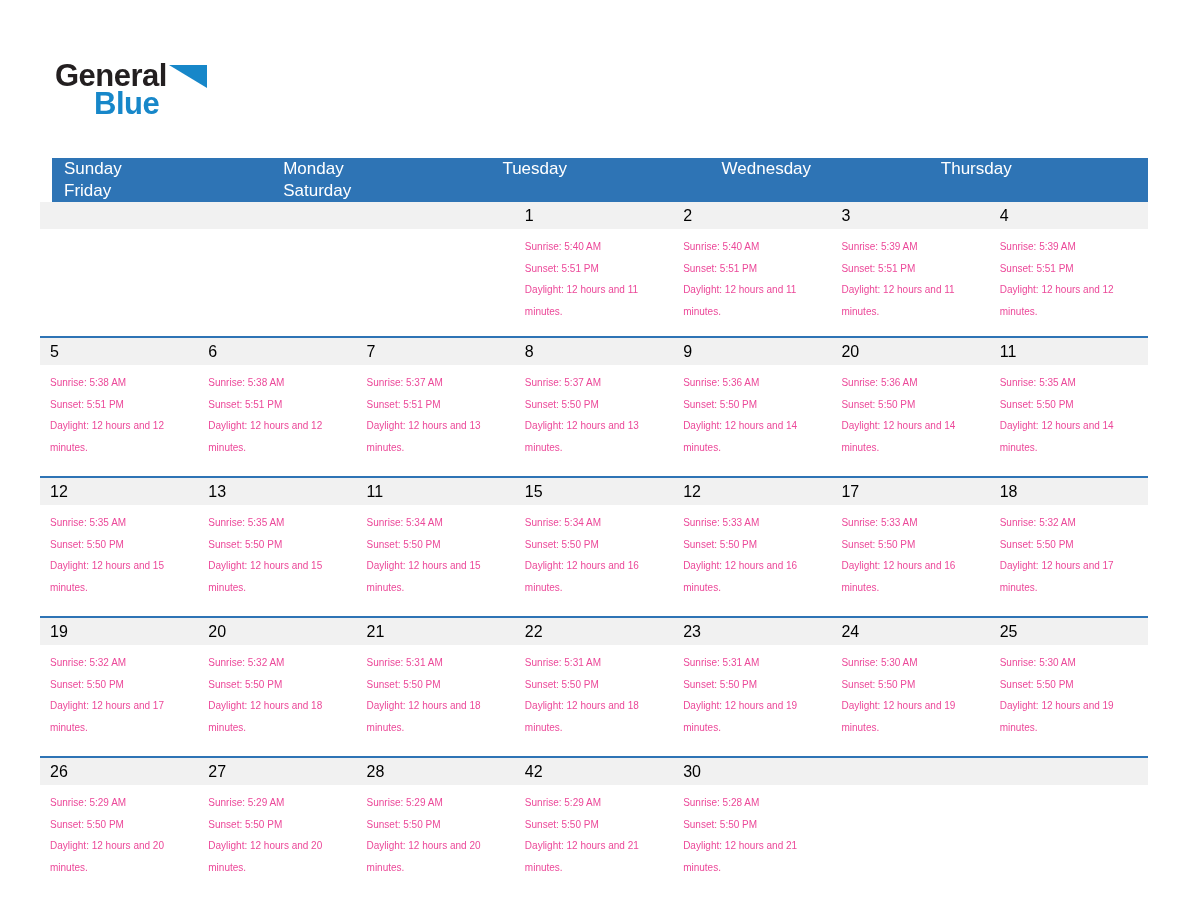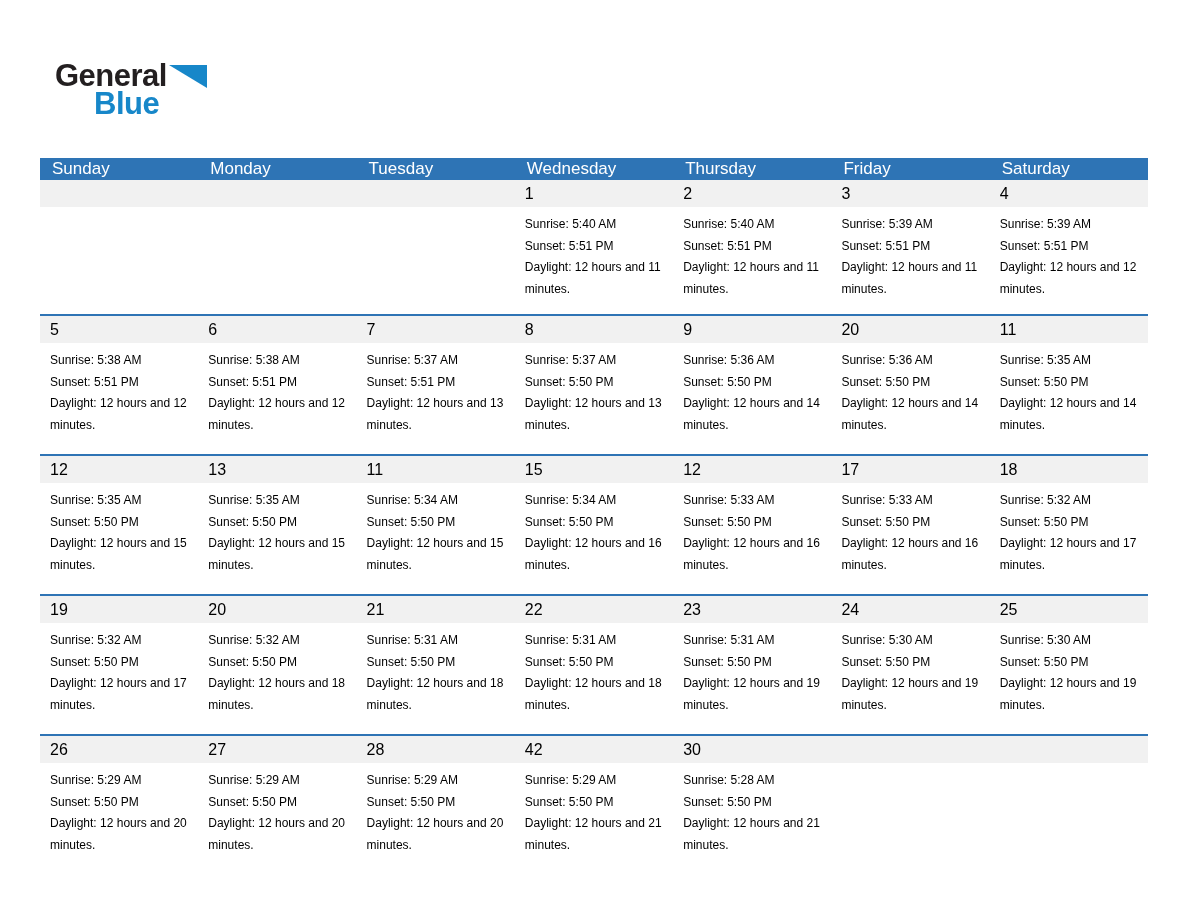--- a/index.html
+++ b/index.html
@@ -67,24 +67,25 @@
 
   
   .calendar {
     position: absolute;
     left: 40px;
     top: 158px;
     width: 1108px;
   }
   .cal-header {
     display: grid;
-    grid-template-columns: repeat(7, 1fr);
+    grid-template-columns: repeat(5, 1fr);
     background: var(--cal-blue);
-    height: 22px;
+    height: 44px;
     align-items: center;
+    margin-left: 12px;
   }
   .cal-header span {
     color: #ffffff;
     font-size: 17px;
     padding-left: 12px;
     white-space: nowrap;
   }
   .week {
     display: grid;
     grid-template-columns: repeat(7, 1fr);
@@ -100,23 +101,23 @@
     height: 27px;
     background: var(--band-gray);
     box-sizing: border-box;
     padding: 4px 0 0 10px;
     font-size: 16px;
     color: #000000;
     line-height: 1.2;
   }
   .details {
     padding: 7px 10px 0 10px;
-    font-size: 12px;
+    font-size: 10px;
     line-height: 21.5px;
-    color: #000000;
+    color: #ec4899;
   }
 </style>
 </head>
 <body>
 
 <div class="page">
 
   <div class="logo">
     <div class="logo-top">
       <span>General</span>

